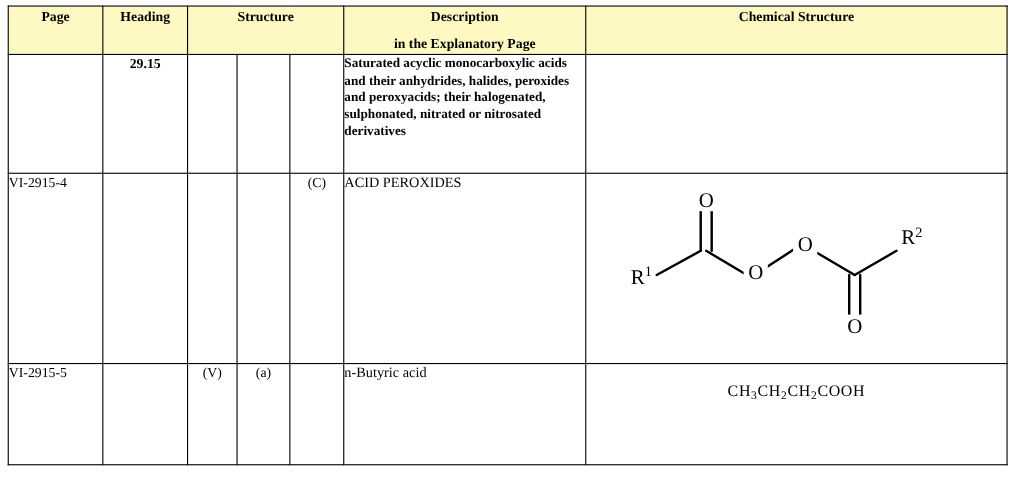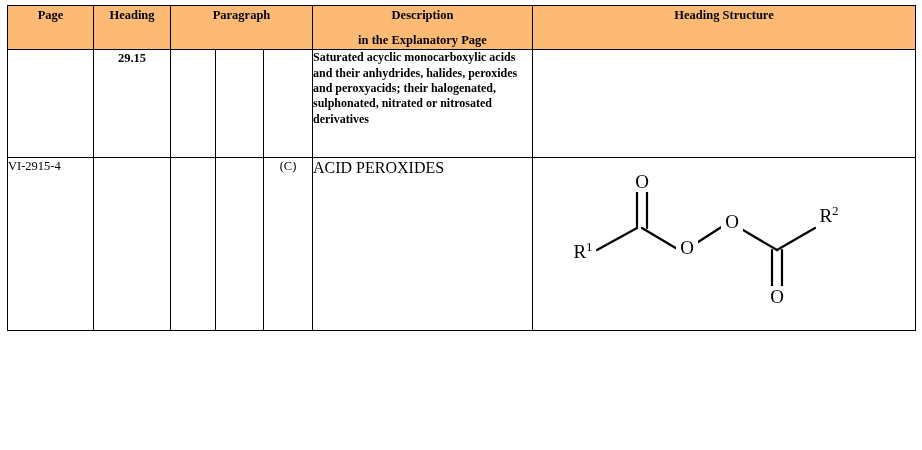--- a/index.html
+++ b/index.html
@@ -24,21 +24,21 @@
     width: 908px;
     margin: 5px 0 0 7px;
     table-layout: fixed;
   }
   table.doc-table td, table.doc-table th {
     border: 1px solid #000000;
     vertical-align: top;
     padding: 0;
   }
   thead th {
-    background: #fdba74;
+    background: #fef9c3;
     text-align: center;
     font-weight: bold;
     font-size: 12.5px;
     font-family: "Liberation Serif", serif;
     padding: 4px 2px 5px 2px;
     line-height: 1.45;
   }
   .hdr-desc-line1 { display: block; }
   .hdr-desc-line2 { display: block; margin-top: 7px; }
 
@@ -58,21 +58,21 @@
   }
   td.center { text-align: center; }
   td.bold { font-weight: bold; }
 
   .desc-bold {
     font-weight: bold;
     font-size: 12px;
     line-height: 1.28;
   }
   .desc-plain {
-    font-size: 16px;
+    font-size: 13px;
   }
 
   
   tr.row-1 td { height: 107px; }
   tr.row-2 td { height: 172px; }
   tr.row-3 td { height: 91px; }
 
   .chem-wrap {
     position: relative;
     width: 100%;
@@ -106,26 +106,26 @@
       <col class="c-para1">
       <col class="c-para2">
       <col class="c-para3">
       <col class="c-desc">
       <col class="c-chem">
     </colgroup>
     <thead>
       <tr>
         <th>Page</th>
         <th>Heading</th>
-        <th colspan="3">Paragraph</th>
+        <th colspan="3">Structure</th>
         <th>
           <span class="hdr-desc-line1">Description</span>
           <span class="hdr-desc-line2">in the Explanatory Page</span>
         </th>
-        <th>Heading Structure</th>
+        <th>Chemical Structure</th>
       </tr>
     </thead>
     <tbody>
 
       <tr class="row-1">
         <td class="cell"></td>
         <td class="cell center bold">29.15</td>
         <td class="cell center"></td>
         <td class="cell center"></td>
         <td class="cell center"></td>
@@ -181,15 +181,30 @@
 
                 <text x="24" y="100" font-size="19" text-anchor="middle">R<tspan font-size="13" dy="-7">1</tspan></text>
 
                 <text x="270" y="64" font-size="19" text-anchor="middle">R<tspan font-size="13" dy="-7">2</tspan></text>
               </g>
             </svg>
           </div>
         </td>
       </tr>
 
+      <tr class="row-3">
+        <td class="cell">VI-2915-5</td>
+        <td class="cell center"></td>
+        <td class="cell center">(V)</td>
+        <td class="cell center">(a)</td>
+        <td class="cell center"></td>
+        <td class="cell">
+          <div class="desc-plain">n-Butyric acid</div>
+        </td>
+        <td class="cell">
+          <div class="formula">
+            <span>CH<sub>3</sub></span><span>CH<sub>2</sub></span><span>CH<sub>2</sub></span><span>COOH</span>
+          </div>
+        </td>
+      </tr>
     </tbody>
   </table>
 </div>
 
 </body></html>

